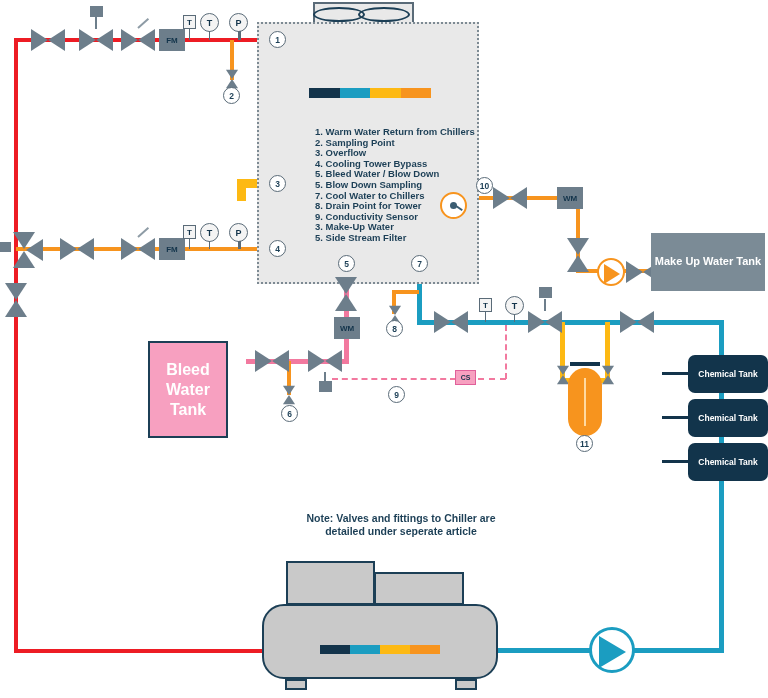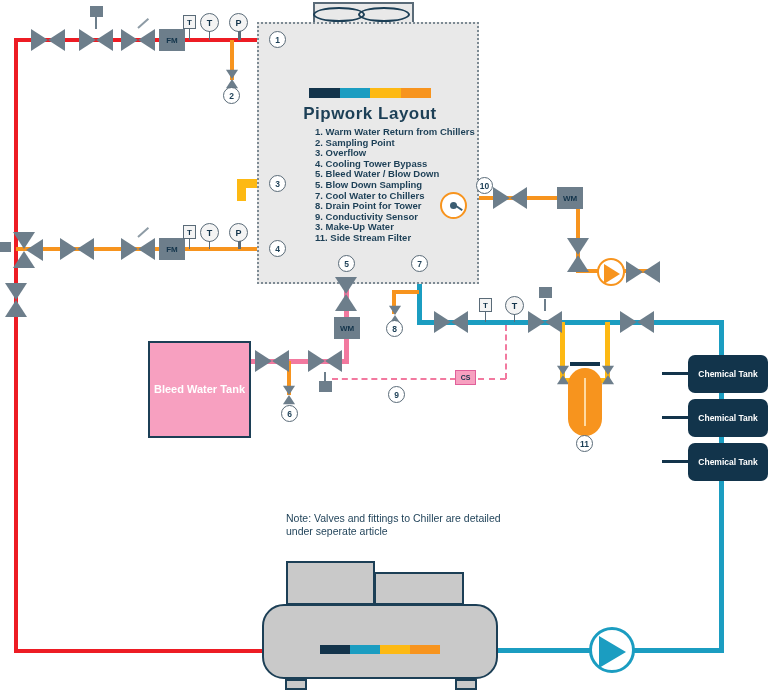--- a/index.html
+++ b/index.html
@@ -33,22 +33,22 @@
   #cbar i:nth-child(1){background:#13344b;}
   #cbar i:nth-child(2){background:#1b9dc1;}
   #cbar i:nth-child(3){background:#fdb913;}
   #cbar i:nth-child(4){background:#f7941e;}
   #legend{position:absolute;left:56px;top:103px;color:#1c3f56;font-size:9.5px;
           font-weight:bold;line-height:10.6px;}
 
   
   .tank{position:absolute;display:flex;align-items:center;justify-content:center;
         text-align:center;font-weight:bold;color:#fff;line-height:1.25;}
-  #bleed{left:148px;top:341px;width:103px;height:97px;background:#f7a0c0;
-         border:2px solid #1c3f56;box-sizing:border-box;font-size:11px;}
+  #bleed{left:148px;top:341px;width:80px;height:97px;background:#f7a0c0;
+         border:2px solid #1c3f56;box-sizing:border-box;font-size:16px;}
   #makeup{left:651px;top:233px;width:114px;height:58px;background:#7b8b96;
           border:2px solid #7b8b96;box-sizing:border-box;font-size:11px;}
   .chem{left:688px;width:80px;height:38px;background:#12344b;border-radius:7px;
         font-size:8.5px;}
   #chem1{top:355px;} #chem2{top:399px;} #chem3{top:443px;}
 
   
   #chbody{left:262px;top:604px;width:236px;height:75px;background:#c9c9c9;
           border:2px solid #1c3f56;border-radius:22px;box-sizing:border-box;}
   #chtop1{left:286px;top:561px;width:89px;height:44px;background:#c9c9c9;
@@ -59,21 +59,21 @@
         box-sizing:border-box;top:679px;}
   #chname{left:262px;top:622px;width:236px;text-align:center;color:#1c3f56;
           font-size:16px;font-weight:bold;letter-spacing:.5px;}
   #chbar{left:320px;top:645px;width:120px;height:9px;display:flex;}
   #chbar i{flex:1;display:block;}
   #chbar i:nth-child(1){background:#13344b;}
   #chbar i:nth-child(2){background:#1b9dc1;}
   #chbar i:nth-child(3){background:#fdb913;}
   #chbar i:nth-child(4){background:#f7941e;}
   #note{left:286px;top:512px;width:230px;color:#1c3f56;font-size:10.5px;
-        font-weight:normal;line-height:13px;}
+        font-weight:bold;line-height:13px;text-align:center;}
 
   
   .vlv{position:absolute;}
   .bow-h{width:34px;height:22px;}
   .bow-h b,.bow-h s{position:absolute;top:0;width:0;height:0;border-top:11px solid transparent;
                     border-bottom:11px solid transparent;}
   .bow-h b{left:0;border-left:17px solid #6d7e8b;}
   .bow-h s{right:0;border-right:17px solid #6d7e8b;}
   .bow-v{width:22px;height:34px;}
   .bow-v b,.bow-v s{position:absolute;left:0;width:0;height:0;border-left:11px solid transparent;
@@ -166,33 +166,32 @@
     <div class="el" style="left:-2px;"></div>
     <div class="el" style="left:43px;"></div>
   </div>
   <div id="tower" class="abs">
     <div id="cbar">
         <i></i>
         <i></i>
         <i></i>
         <i></i>
       </div>
-    <div class="ttl" id="t2">Pipwork Layout</div>
     <div id="legend">
       <div>1. Warm Water Return from Chillers</div>
       <div>2. Sampling Point</div>
       <div>3. Overflow</div>
       <div>4. Cooling Tower Bypass</div>
       <div>5. Bleed Water / Blow Down</div>
       <div>5. Blow Down Sampling</div>
       <div>7. Cool Water to Chillers</div>
       <div>8. Drain Point for Tower</div>
       <div>9. Conductivity Sensor</div>
       <div>3. Make-Up Water</div>
-      <div>11. Side Stream Filter</div>
+      <div>5. Side Stream Filter</div>
     </div>
   </div>
 
   <div class="vlv bow-h abs" style="left:31px;top:29px;">
       <b></b>
       <s></s>
     </div>
   <div class="vlv bow-h abs" style="left:79px;top:29px;">
     <b></b>
       <s></s>
@@ -256,20 +255,21 @@
       <b></b>
       <s></s>
     </div>
   <div class="pump abs" style="left:597px;top:258px;width:28px;height:28px;border:2px solid #f7941e;background:#fff;">
     <i style="left:5px;top:4px;border-top:10px solid transparent;border-bottom:10px solid transparent;border-left:16px solid #f7941e;"></i>
   </div>
   <div class="vlv bow-h abs" style="left:626px;top:261px;">
       <b></b>
       <s></s>
     </div>
+  <div id="makeup" class="tank abs">Make Up Water Tank</div>
 
   <div class="vlv bow-v abs" style="left:335px;top:277px;">
       <b></b>
       <s></s>
     </div>
   <div class="meter abs" style="left:334px;top:317px;">WM</div>
   <div id="bleed" class="tank abs">Bleed Water Tank</div>
   <div class="vlv bow-h abs" style="left:255px;top:350px;">
       <b></b>
       <s></s>

